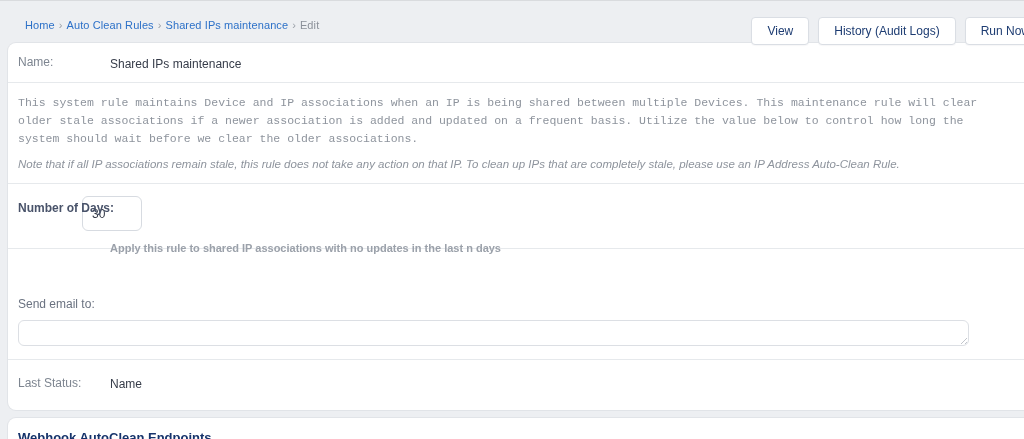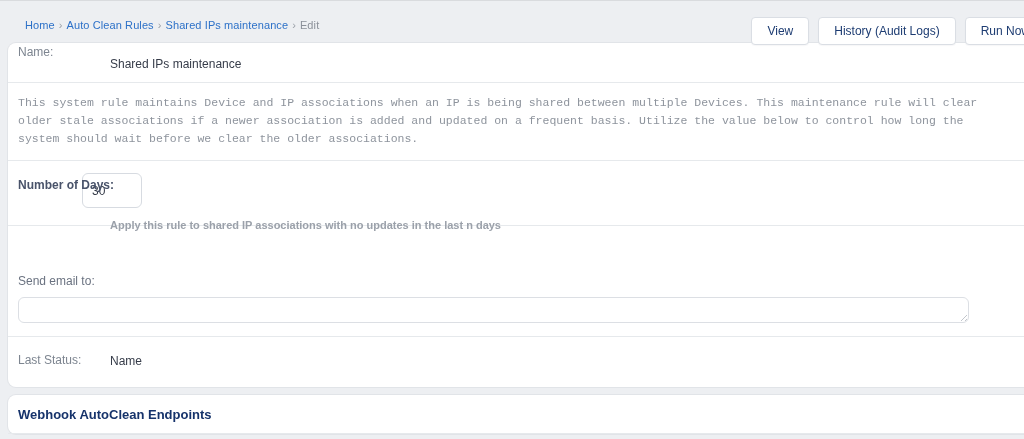--- a/index.html
+++ b/index.html
@@ -62,21 +62,21 @@
     border-radius: 8px 0 0 8px;
     box-shadow: 0 0 0 1px rgba(190,196,204,.25);
   }
   .main-card { margin-top: 2px; }
   .row { position: relative; border-bottom: 1px solid #e6e9ec; }
   .row:last-child { border-bottom: none; }
 
   .field-label {
     position: absolute;
     left: 10px;
-    top: 2px;
+    top: 12px;
     font-size: 12px;
     color: #7d8590;
   }
   .field-value {
     margin-left: 92px;
     font-size: 12px;
     color: #363c49;
   }
 
   .name-row { padding: 14px 10px 13px 10px; height: 40px; }
@@ -180,20 +180,21 @@
 
 <section class="card main-card">
 
   <div class="row name-row">
     <span class="field-label">Name:</span>
     <div class="field-value">Shared IPs maintenance</div>
   </div>
 
   <div class="row description-row">
     <p class="description-text">This system rule maintains Device and IP associations when an IP is being shared between multiple Devices. This maintenance rule will clear older stale associations if a newer association is added and updated on a frequent basis. Utilize the value below to control how long the system should wait before we clear the older associations.</p>
+    <p class="description-note">Note that if all IP associations remain stale, this rule does not take any action on that IP. To clean up IPs that are completely stale, please use an IP Address Auto-Clean Rule.</p>
   </div>
 
   <div class="row days-row">
     <span class="field-label">Number of Days:</span>
     <input class="days-input" type="text" value="30" style="">
     <div class="help-text">Apply this rule to shared IP associations with no updates in the last n days</div>
   </div>
 
   <div class="row email-row">
     <div class="email-label">Send email to:</div>

